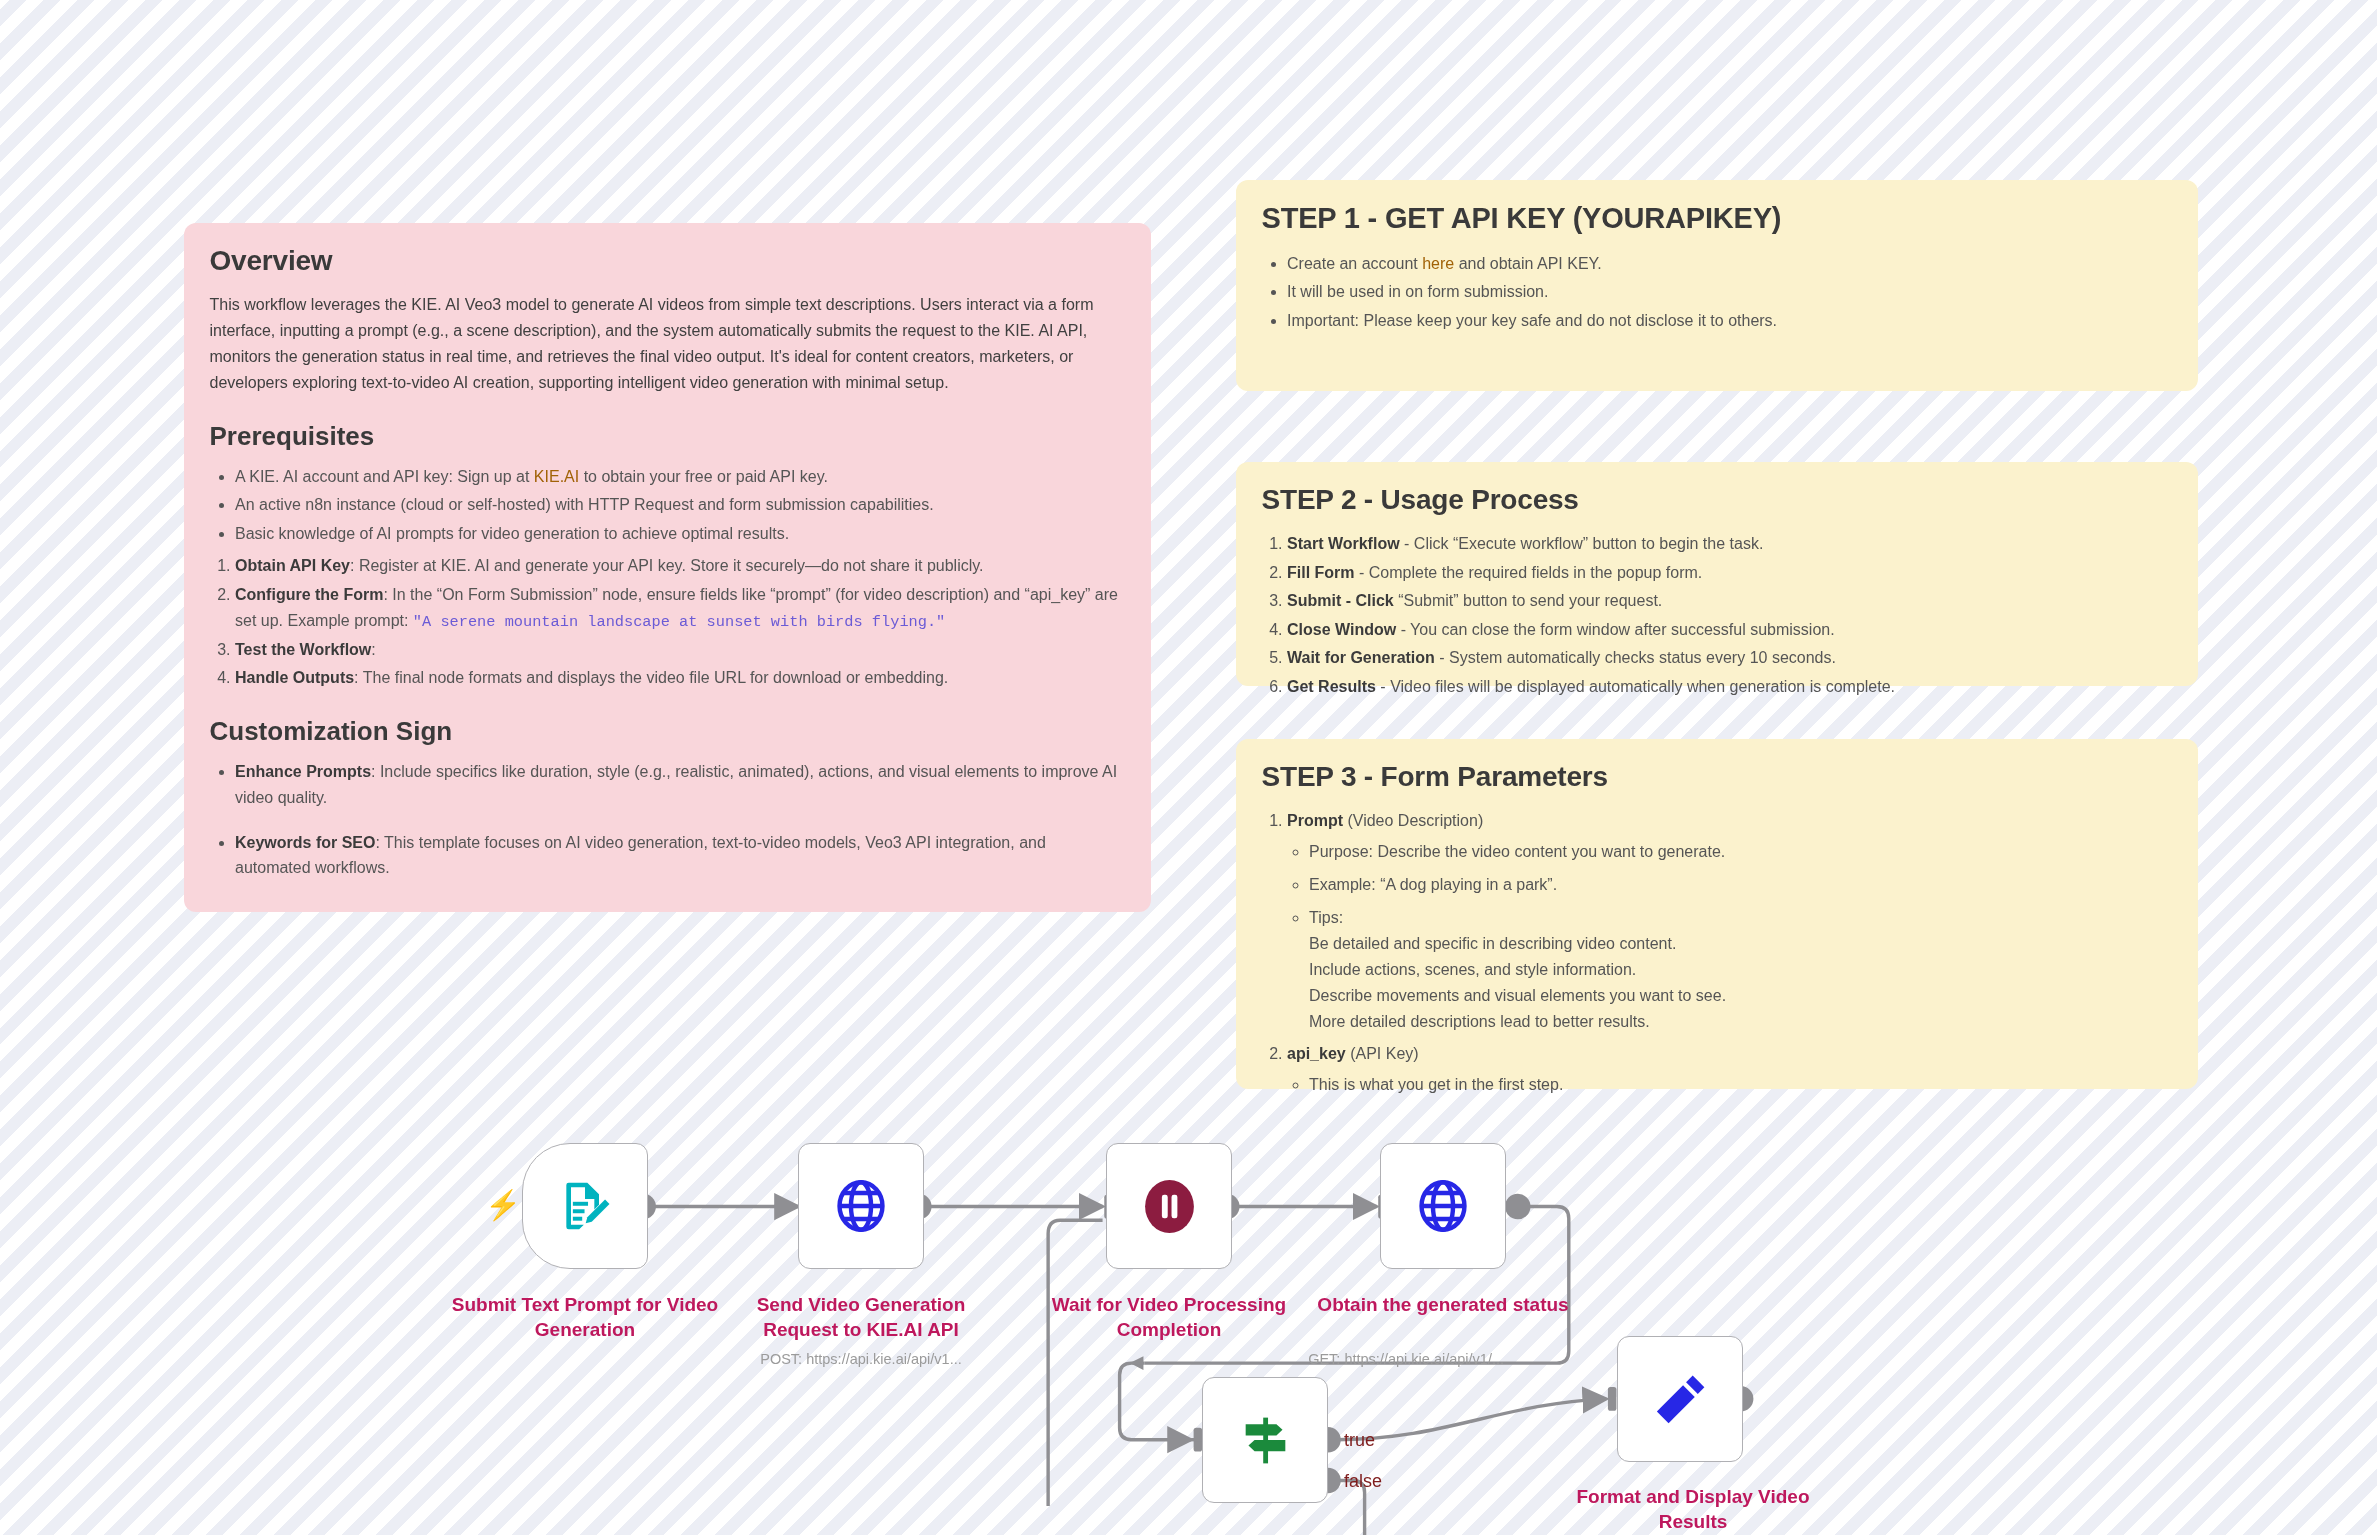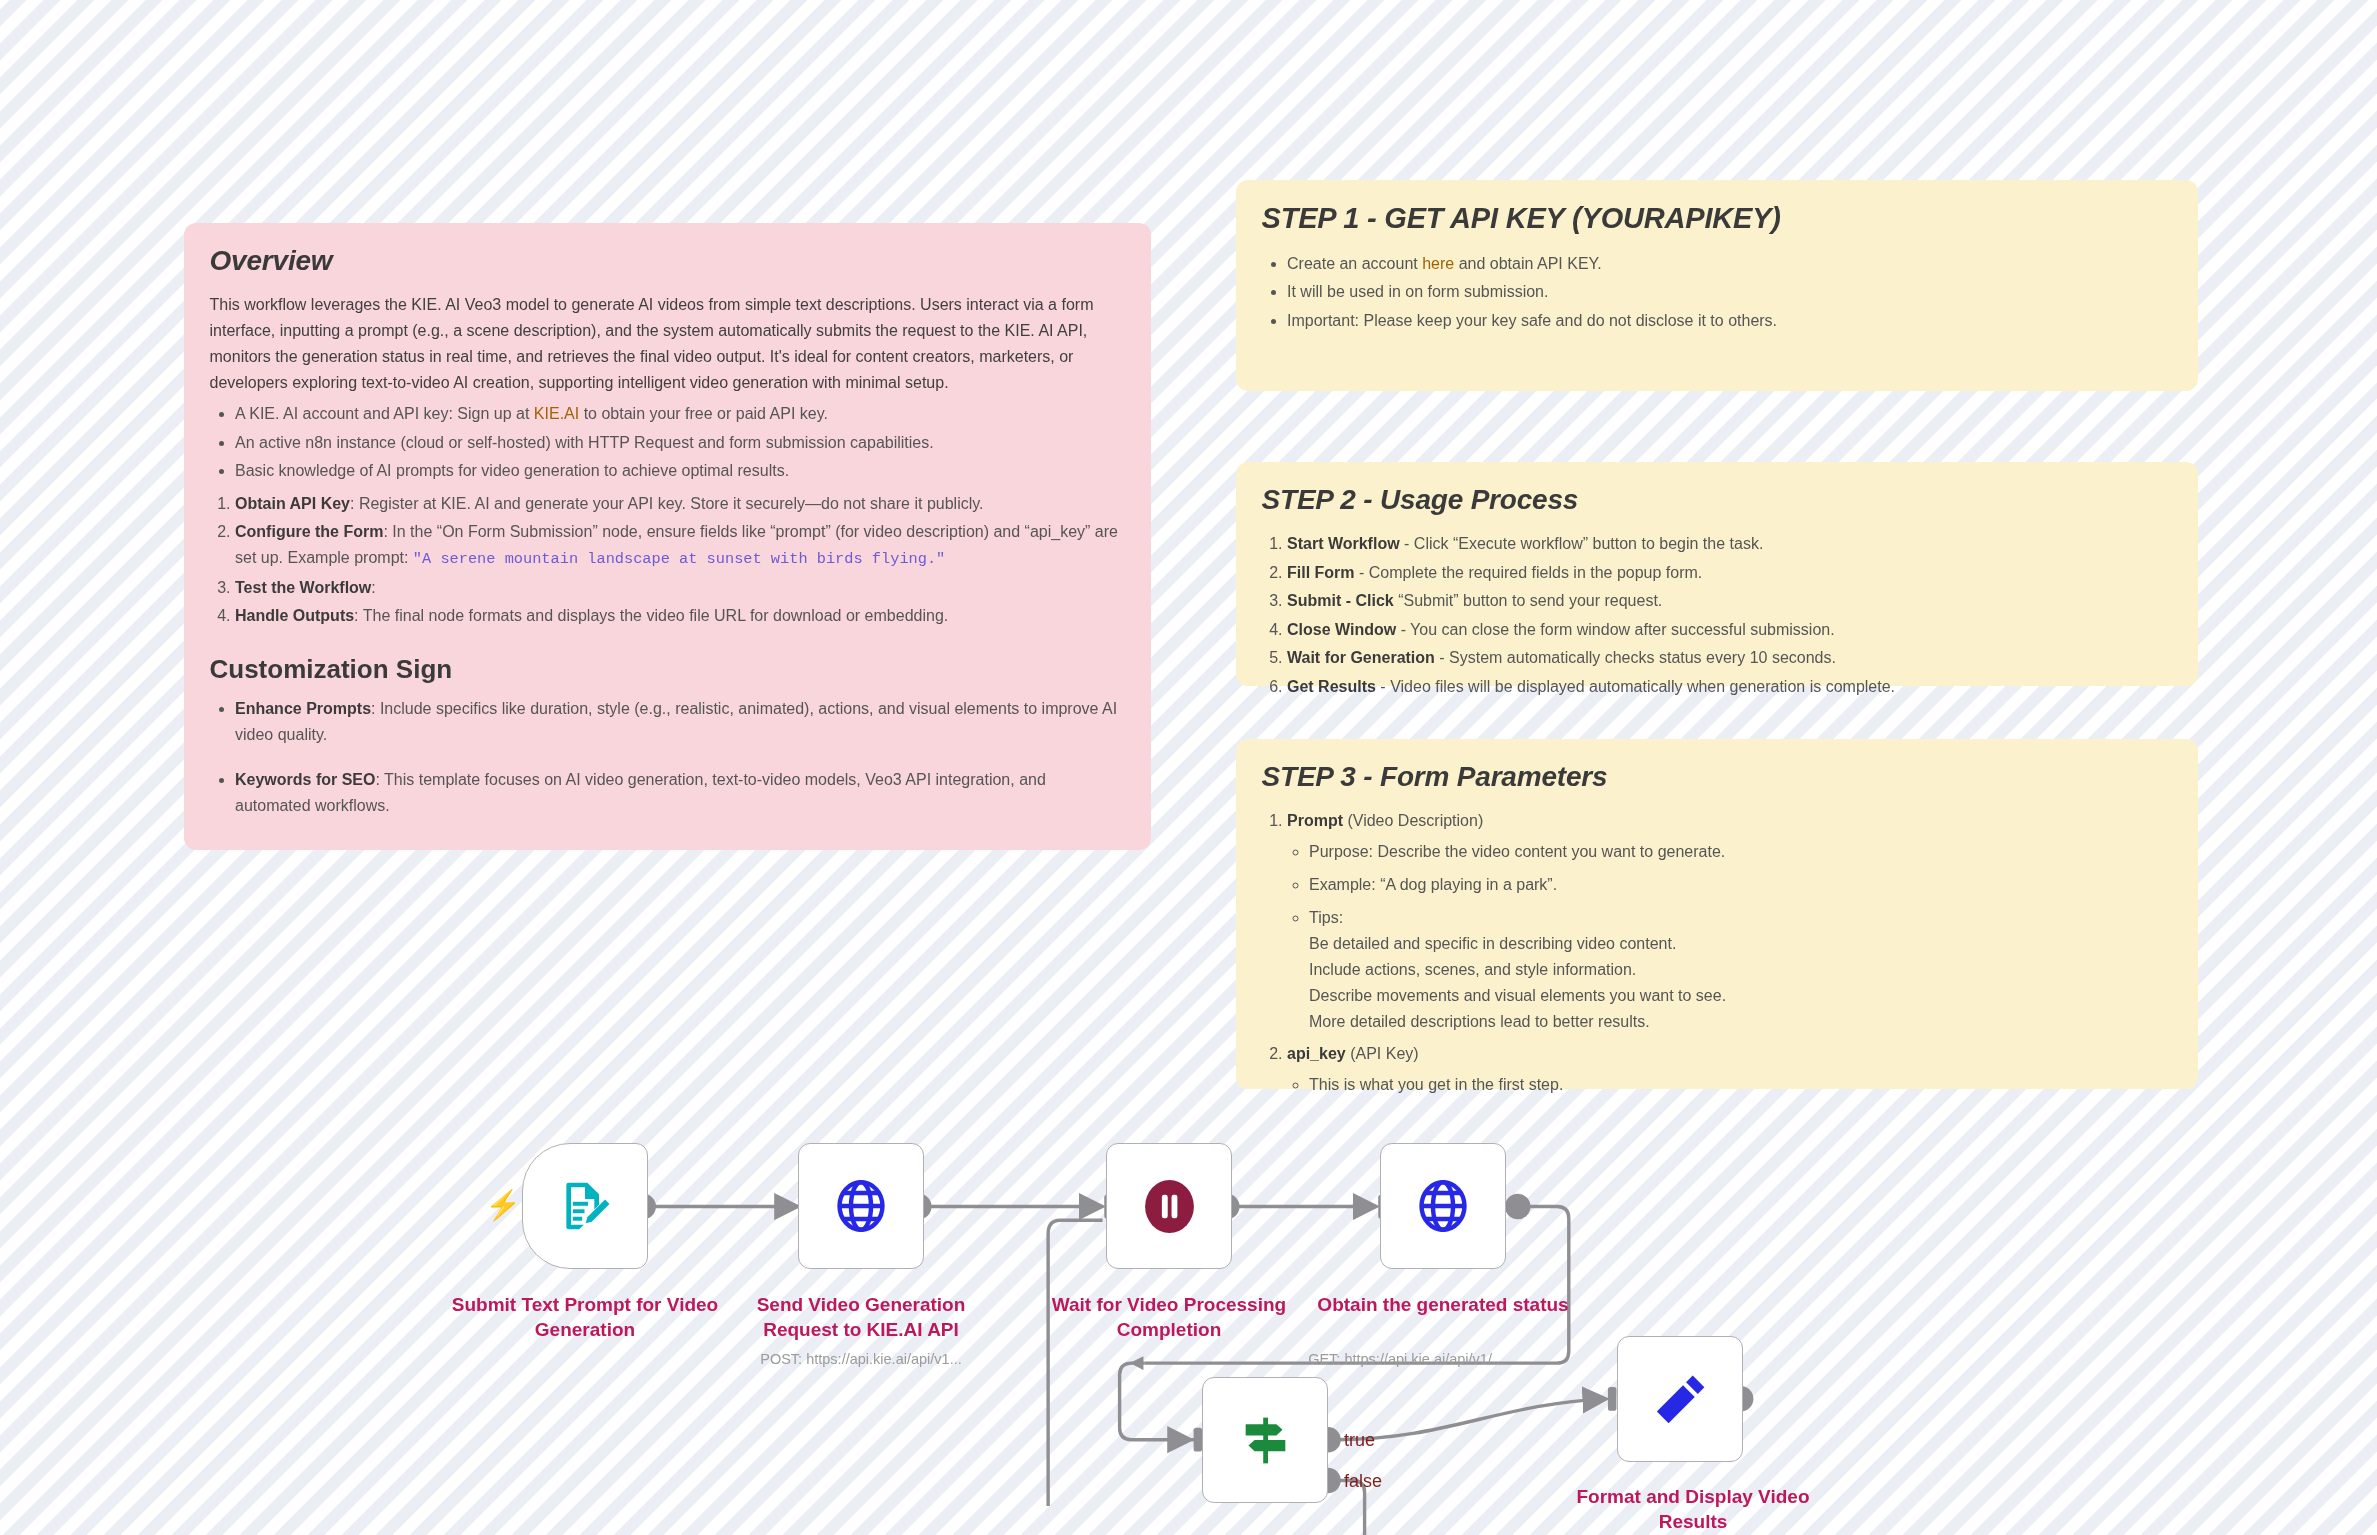--- a/index.html
+++ b/index.html
@@ -26,21 +26,20 @@
   .note.pink { background: #f9d6db; }
   .note.yellow { background: #fbf2cd; }
 
   .note h2 {
     margin: 0 0 15.3px 0;
     font-size: 28px;
     font-weight: 700;
     color: #3a3a3a;
     letter-spacing: -0.2px;
     line-height: 1.15;
-    font-style: italic;
   }
   .note h2.caps { font-size: 29px; }
   .note h3 {
     margin: 25.5px 0 12px 0;
     font-size: 26px;
     font-weight: 700;
     color: #3a3a3a;
     line-height: 1.15;
   }
   .note p {
@@ -126,20 +125,21 @@
   }
 </style>
 </head>
 <body>
 
 <div class="note pink" id="overview-note">
 
   <h2>Overview</h2>
   <p>This workflow leverages the KIE. AI Veo3 model to generate AI videos from simple text descriptions. Users interact via a form interface, inputting a prompt (e.g., a scene description), and the system automatically submits the request to the KIE. AI API, monitors the generation status in real time, and retrieves the final video output. It's ideal for content creators, marketers, or developers exploring text-to-video AI creation, supporting intelligent video generation with minimal setup.</p>
 
+  <h3>Prerequisites</h3>
   <ul>
     <li><span>A KIE. AI account and API key: Sign up at </span><span class="lnk">KIE.AI</span><span> to obtain your free or paid API key.</span></li>
     <li>An active n8n instance (cloud or self-hosted) with HTTP Request and form submission capabilities.</li>
     <li>Basic knowledge of AI prompts for video generation to achieve optimal results.</li>
   </ul>
 
   <ol>
     <li><b>Obtain API Key</b><span>: Register at KIE. AI and generate your API key. Store it securely—do not share it publicly.</span></li>
     <li><b>Configure the Form</b><span>: In the “On Form Submission” node, ensure fields like “prompt” (for video description) and “api_key” are set up. Example prompt: </span><span class="codey">"A serene mountain landscape at sunset with birds flying."</span></li>
     <li><b>Test the Workflow</b><span>:</span>

